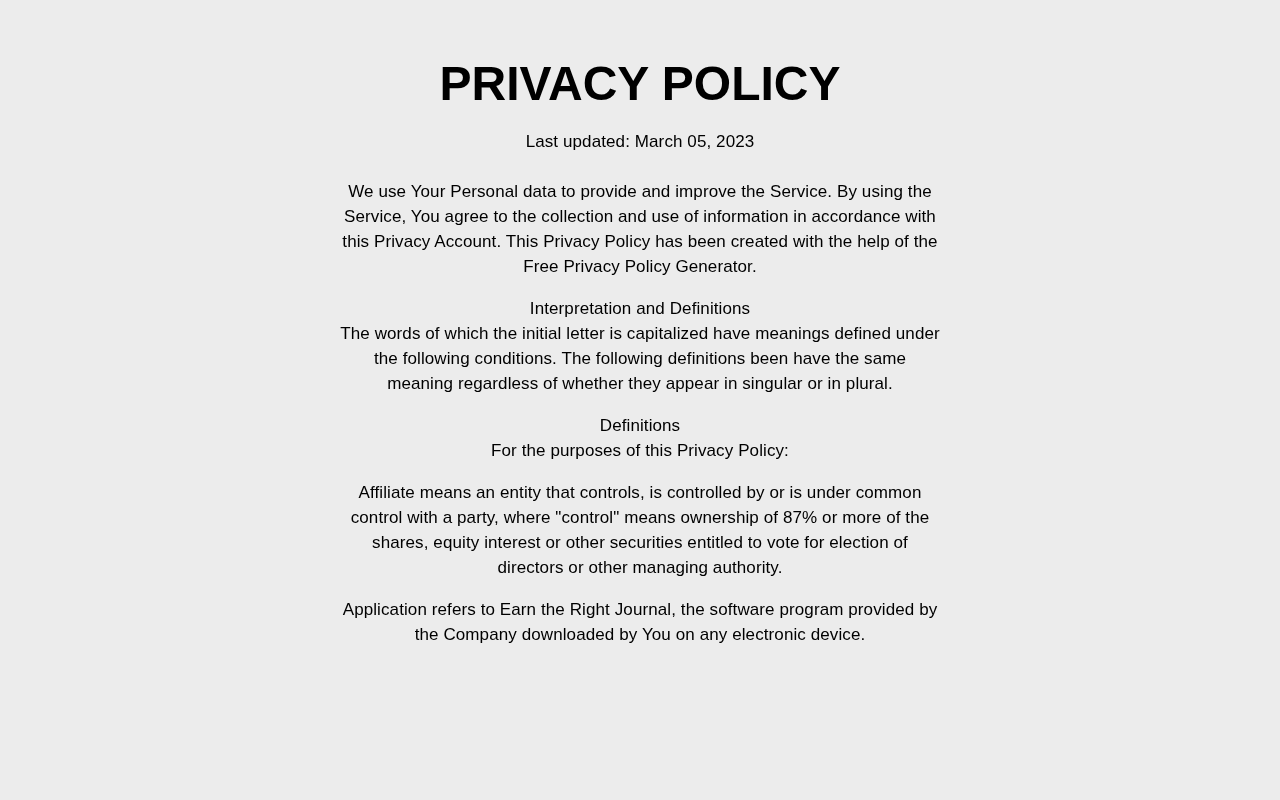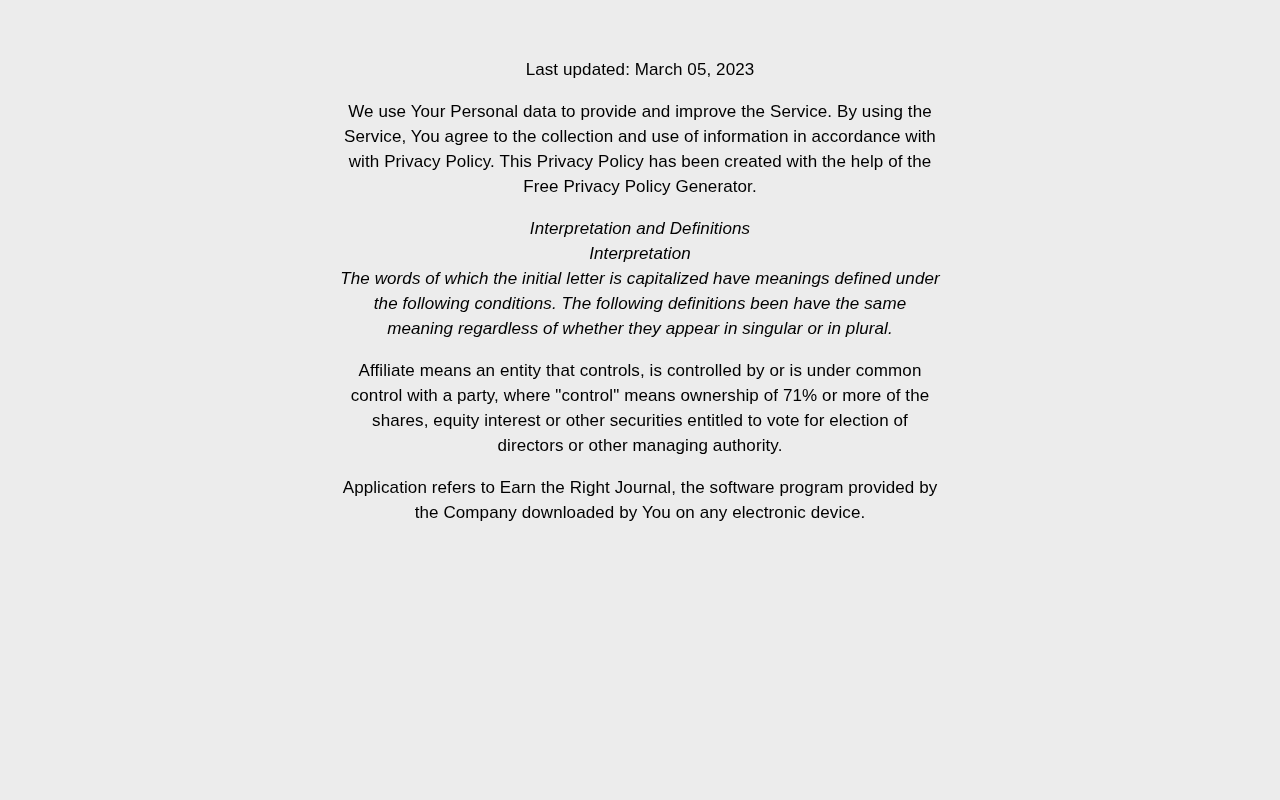--- a/index.html
+++ b/index.html
@@ -28,41 +28,45 @@
       margin: 0 0 18px 0;
       letter-spacing: 0px;
     }
     p {
       font-size: 17px;
       line-height: 25px;
       margin: 0 0 17px 0;
       letter-spacing: 0.1px;
     }
     .updated {
-      margin-bottom: 17px;
+      margin-bottom: 25px;
     }
     .block {
       font-size: 17px;
       line-height: 25px;
       margin: 0 0 17px 0;
       letter-spacing: 0.1px;
     }
-    .block div { margin: 0; font-style: italic; }
+    .block div { margin: 0; }
   </style>
 </head>
 <body>
 
 <div class="page">
+  <h1>PRIVACY POLICY</h1>
 
   <p class="updated">Last updated: March 05, 2023</p>
 
-  <p>We use Your Personal data to provide and improve the Service. By using the Service, You agree to the collection and use of information in accordance with with Privacy Policy. This Privacy Policy has been created with the help of the Free Privacy Policy Generator.</p>
+  <p>We use Your Personal data to provide and improve the Service. By using the Service, You agree to the collection and use of information in accordance with this Privacy Account. This Privacy Policy has been created with the help of the Free Privacy Policy Generator.</p>
 
   <div class="block">
     <div>Interpretation and Definitions</div>
-    <div>Interpretation</div>
     <div>The words of which the initial letter is capitalized have meanings defined under the following conditions. The following definitions been have the same meaning regardless of whether they appear in singular or in plural.</div>
   </div>
 
+  <div class="block">
+    <div>Definitions</div>
+    <div>For the purposes of this Privacy Policy:</div>
+  </div>
 
-  <p>Affiliate means an entity that controls, is controlled by or is under common control with a party, where "control" means ownership of 71% or more of the shares, equity interest or other securities entitled to vote for election of directors or other managing authority.</p>
+  <p>Affiliate means an entity that controls, is controlled by or is under common control with a party, where "control" means ownership of 87% or more of the shares, equity interest or other securities entitled to vote for election of directors or other managing authority.</p>
   <p>Application refers to Earn the Right Journal, the software program provided by the Company downloaded by You on any electronic device.</p>
 </div>
 
 </body></html>

